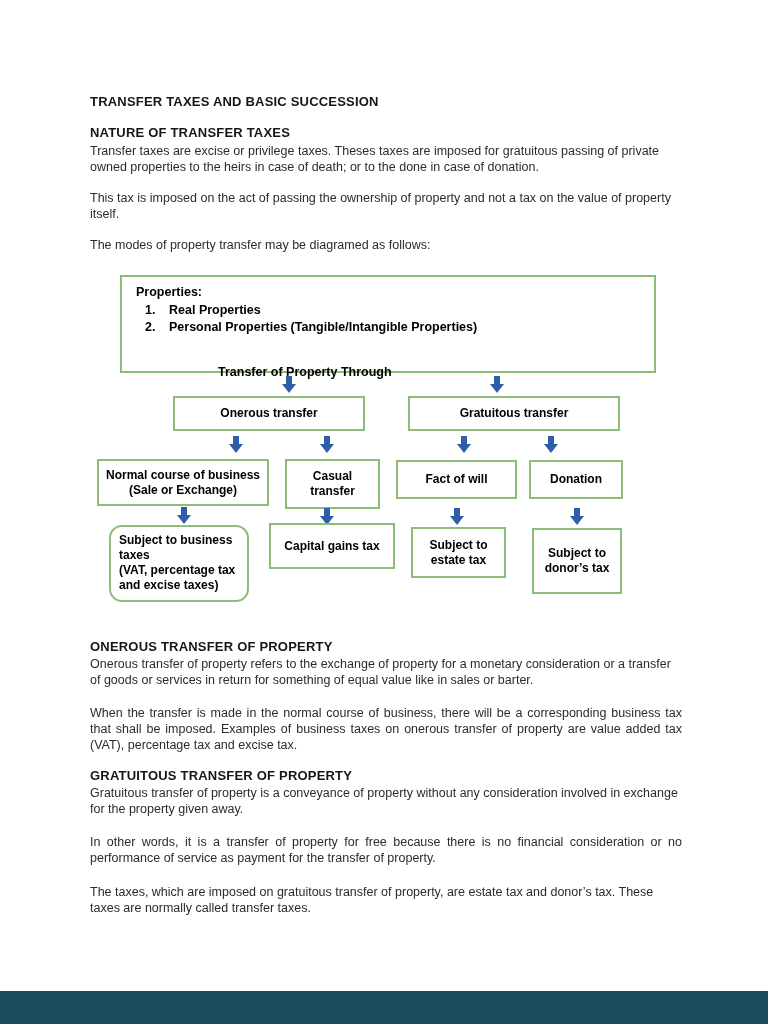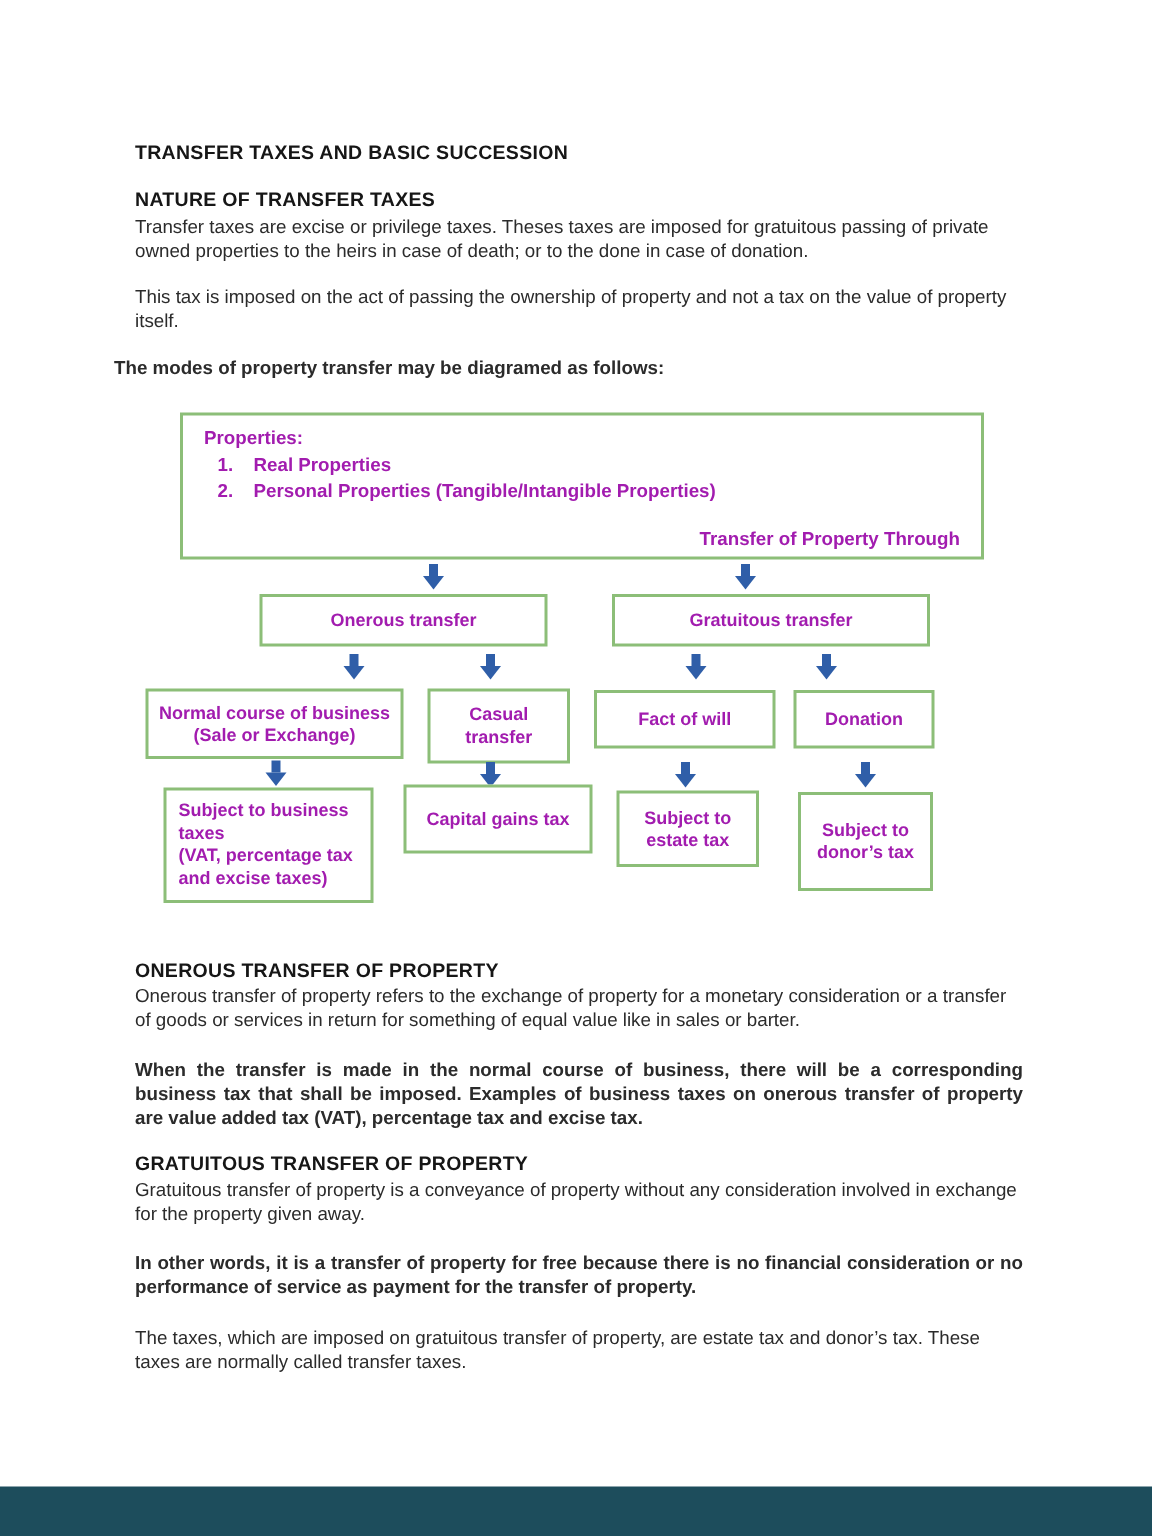--- a/index.html
+++ b/index.html
@@ -3,48 +3,48 @@
 <meta charset="utf-8">
 <style>
   html,body{margin:0;padding:0;}
   body{
     width:768px;height:1024px;background:#ffffff;position:relative;overflow:hidden;
     font-family:"Liberation Sans","DejaVu Sans",sans-serif;color:var(--text,#262626);
   }
   .abs{position:absolute;}
   h1,h2{margin:0;font-size:13px;font-weight:bold;color:#161616;letter-spacing:.2px;}
   p{margin:0;font-size:12.5px;line-height:16px;color:#2b2b2b;}
-  .just{text-align:justify;font-weight:bold;}
+  .just{text-align:justify;}
   .diagram{position:absolute;left:0;top:0;width:0;height:0;overflow:visible;}
   .gbox{
     position:absolute;border:2px solid var(--green,#8cbe78);box-sizing:border-box;background:#fff;
     display:flex;align-items:center;justify-content:center;text-align:center;
-    font-weight:bold;font-size:12px;line-height:15px;color:#a21caf;white-space:pre-line;
+    font-weight:bold;font-size:12px;line-height:15px;color:#000000;white-space:pre-line;
   }
   .gbox.left{align-items:flex-start;justify-content:flex-start;text-align:left;padding:6px 2px 0 8px;}
   .gbox.props{display:block;text-align:left;padding:7px 14px;font-size:12.5px;line-height:17.5px;white-space:normal;}
   .pb-item{padding-left:9px;}
   .pb-item .num{display:inline-block;width:24px;}
-  .pb-sub{margin-top:14px;margin-left:82px;text-align:right;}
+  .pb-sub{margin-top:27px;margin-left:82px;}
   .arrow{position:absolute;width:14px;display:flex;flex-direction:column;align-items:center;}
   .arrow .stem{width:6px;height:8px;background:var(--blue,#2f5ea8);}
   .arrow .head{width:0;height:0;border-left:7px solid transparent;border-right:7px solid transparent;border-top:9px solid var(--blue,#2f5ea8);}
   .footer-bar{position:absolute;left:0;top:991px;width:768px;height:33px;background:var(--footer,#1d4d5c);}
 </style>
 </head>
 <body>
 
 <div class="page">
 
   <h1 class="abs" style="left:90px;top:94px;">TRANSFER TAXES AND BASIC SUCCESSION</h1>
 
   <h2 class="abs" style="left:90px;top:125px;">NATURE OF TRANSFER TAXES</h2>
   <p class="abs" style="left:90px;top:143px;width:592px;">Transfer taxes are excise or privilege taxes. Theses taxes are imposed for gratuitous passing of private owned properties to the heirs in case of death; or to the done in case of donation.</p>
   <p class="abs" style="left:90px;top:190px;width:592px;">This tax is imposed on the act of passing the ownership of property and not a tax on the value of property itself.</p>
-  <p class="abs" style="left:76px;top:237px;width:592px;font-weight:bold;">The modes of property transfer may be diagramed as follows:</p>
+  <p class="abs" style="left:90px;top:237px;width:592px;">The modes of property transfer may be diagramed as follows:</p>
 
   <div class="diagram">
 
     <div class="gbox props" style="left:120px;top:275px;width:536px;height:98px;">
       <div>Properties:</div>
       <div class="pb-item"><span class="num">1.</span><span>Real Properties</span></div>
       <div class="pb-item"><span class="num">2.</span><span>Personal Properties (Tangible/Intangible Properties)</span></div>
       <div class="pb-sub">Transfer of Property Through</div>
     </div>
 
@@ -94,21 +94,21 @@
       </div>
     <div class="arrow" style="left:450px;top:508px;">
         <i class="stem"></i>
         <i class="head"></i>
       </div>
     <div class="arrow" style="left:570px;top:508px;">
         <i class="stem"></i>
         <i class="head"></i>
       </div>
 
-    <div class="gbox left" style="left:109px;top:525px;width:140px;height:77px;"><span>Subject to business
+    <div class="gbox left" style="left:109px;top:525px;width:140px;height:77px;border-radius:13px;"><span>Subject to business
 taxes
 (VAT, percentage tax
 and excise taxes)</span></div>
     <div class="gbox" style="left:269px;top:523px;width:126px;height:46px;"><span>Capital gains tax</span></div>
     <div class="gbox" style="left:411px;top:527px;width:95px;height:51px;"><span>Subject to
 estate tax</span></div>
     <div class="gbox" style="left:532px;top:528px;width:90px;height:66px;"><span>Subject to
 donor’s tax</span></div>
 
   </div>

